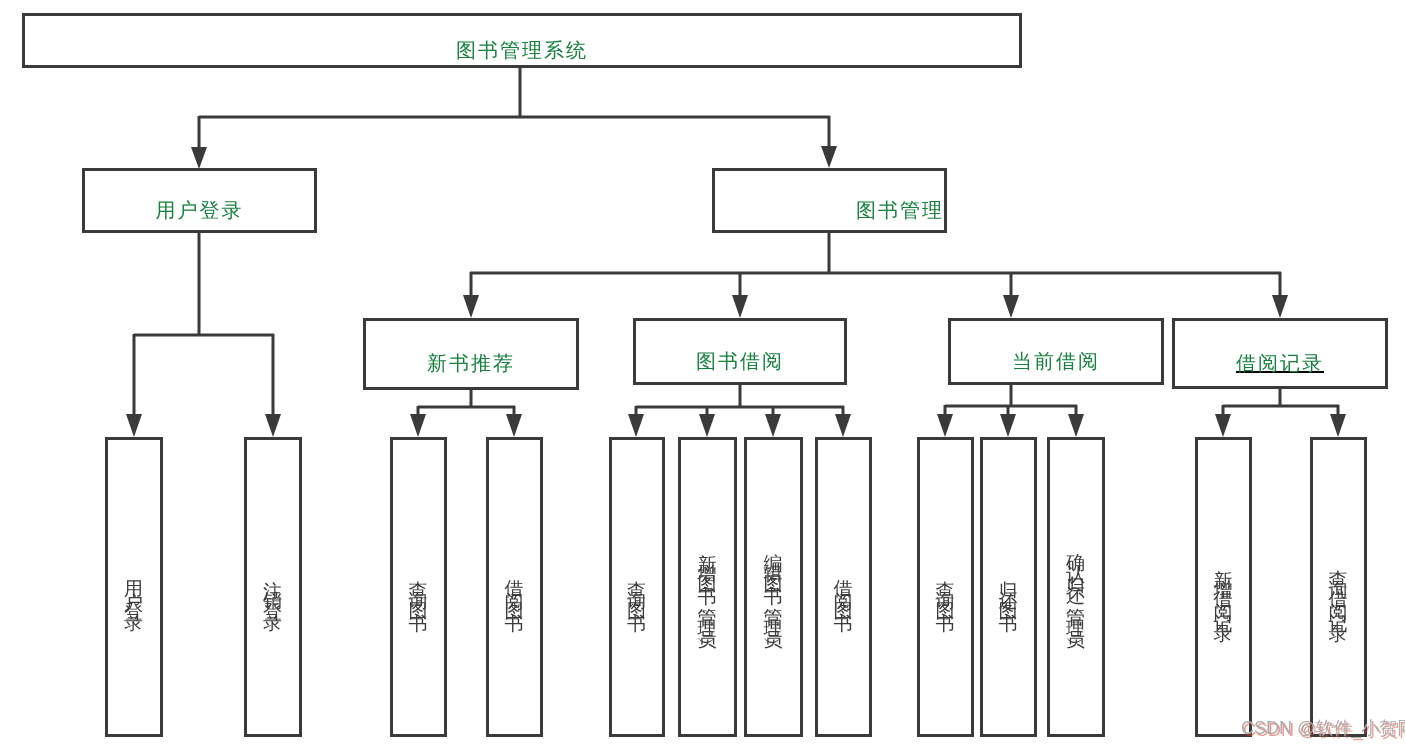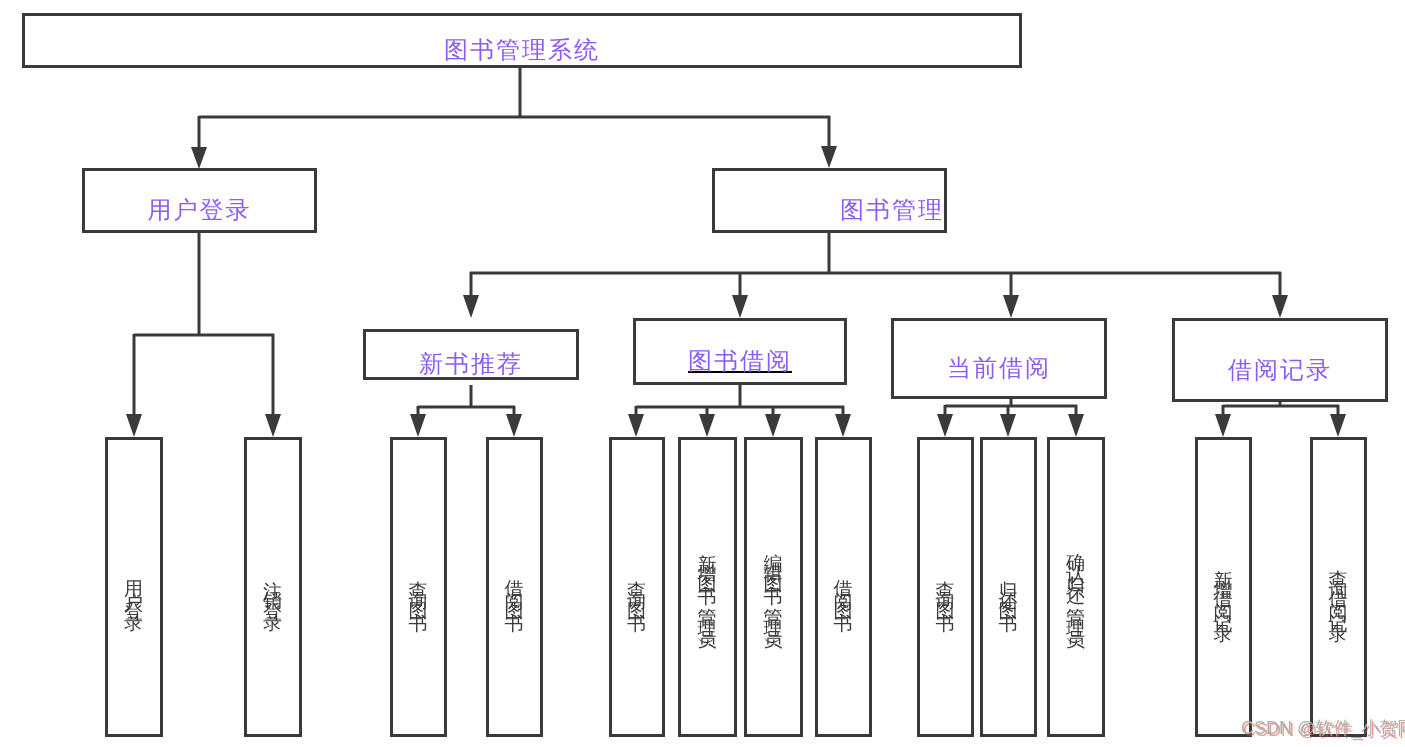--- a/index.html
+++ b/index.html
@@ -25,23 +25,23 @@
     position: absolute;
     box-sizing: border-box;
     background: #ffffff;
     border: 3px solid #3a3a3a;
     display: flex;
     align-items: center;
     justify-content: center;
     z-index: 2;
   }
   .hbox .hlabel {
-    font-size: 24px;
+    font-size: 20px;
     letter-spacing: 2px;
-    color: #8b5cf6;
+    color: #15803d;
     white-space: nowrap;
     margin-top: 19px;
   }
   .vbox {
     position: absolute;
     box-sizing: border-box;
     background: #ffffff;
     border: 3px solid #3a3a3a;
     display: flex;
     align-items: center;
@@ -120,30 +120,30 @@
     <span class="hlabel">图书管理系统</span>
   </div>
 
   <div class="hbox" style="left:82px; top:168px; width:235px; height:65px;">
     <span class="hlabel">用户登录</span>
   </div>
   <div class="hbox" style="left:712px; top:168px; width:235px; height:65px;justify-content:flex-end;">
     <span class="hlabel">图书管理</span>
   </div>
 
-  <div class="hbox" style="left:363px; top:329px; width:216px; height:51px;text-align:center;">
+  <div class="hbox" style="left:363px; top:318px; width:216px; height:72px;text-align:center;">
     <span class="hlabel">新书推荐</span>
   </div>
-  <div class="hbox" style="left:633px; top:318px; width:214px; height:67px;text-decoration:underline;">
+  <div class="hbox" style="left:633px; top:318px; width:214px; height:67px;">
     <span class="hlabel">图书借阅</span>
   </div>
-  <div class="hbox" style="left:891px; top:318px; width:216px; height:81px;">
+  <div class="hbox" style="left:948px; top:318px; width:216px; height:67px;">
     <span class="hlabel">当前借阅</span>
   </div>
-  <div class="hbox" style="left:1172px; top:318px; width:216px; height:84px;">
+  <div class="hbox" style="left:1172px; top:318px; width:216px; height:71px;text-decoration:underline;">
     <span class="hlabel">借阅记录</span>
   </div>
 
   <div class="vbox" style="left:105px; width:58px;">
     <span class="vlabel">用户登录</span>
   </div>
   <div class="vbox" style="left:244px; width:58px;">
     <span class="vlabel">注销登录</span>
   </div>
 

